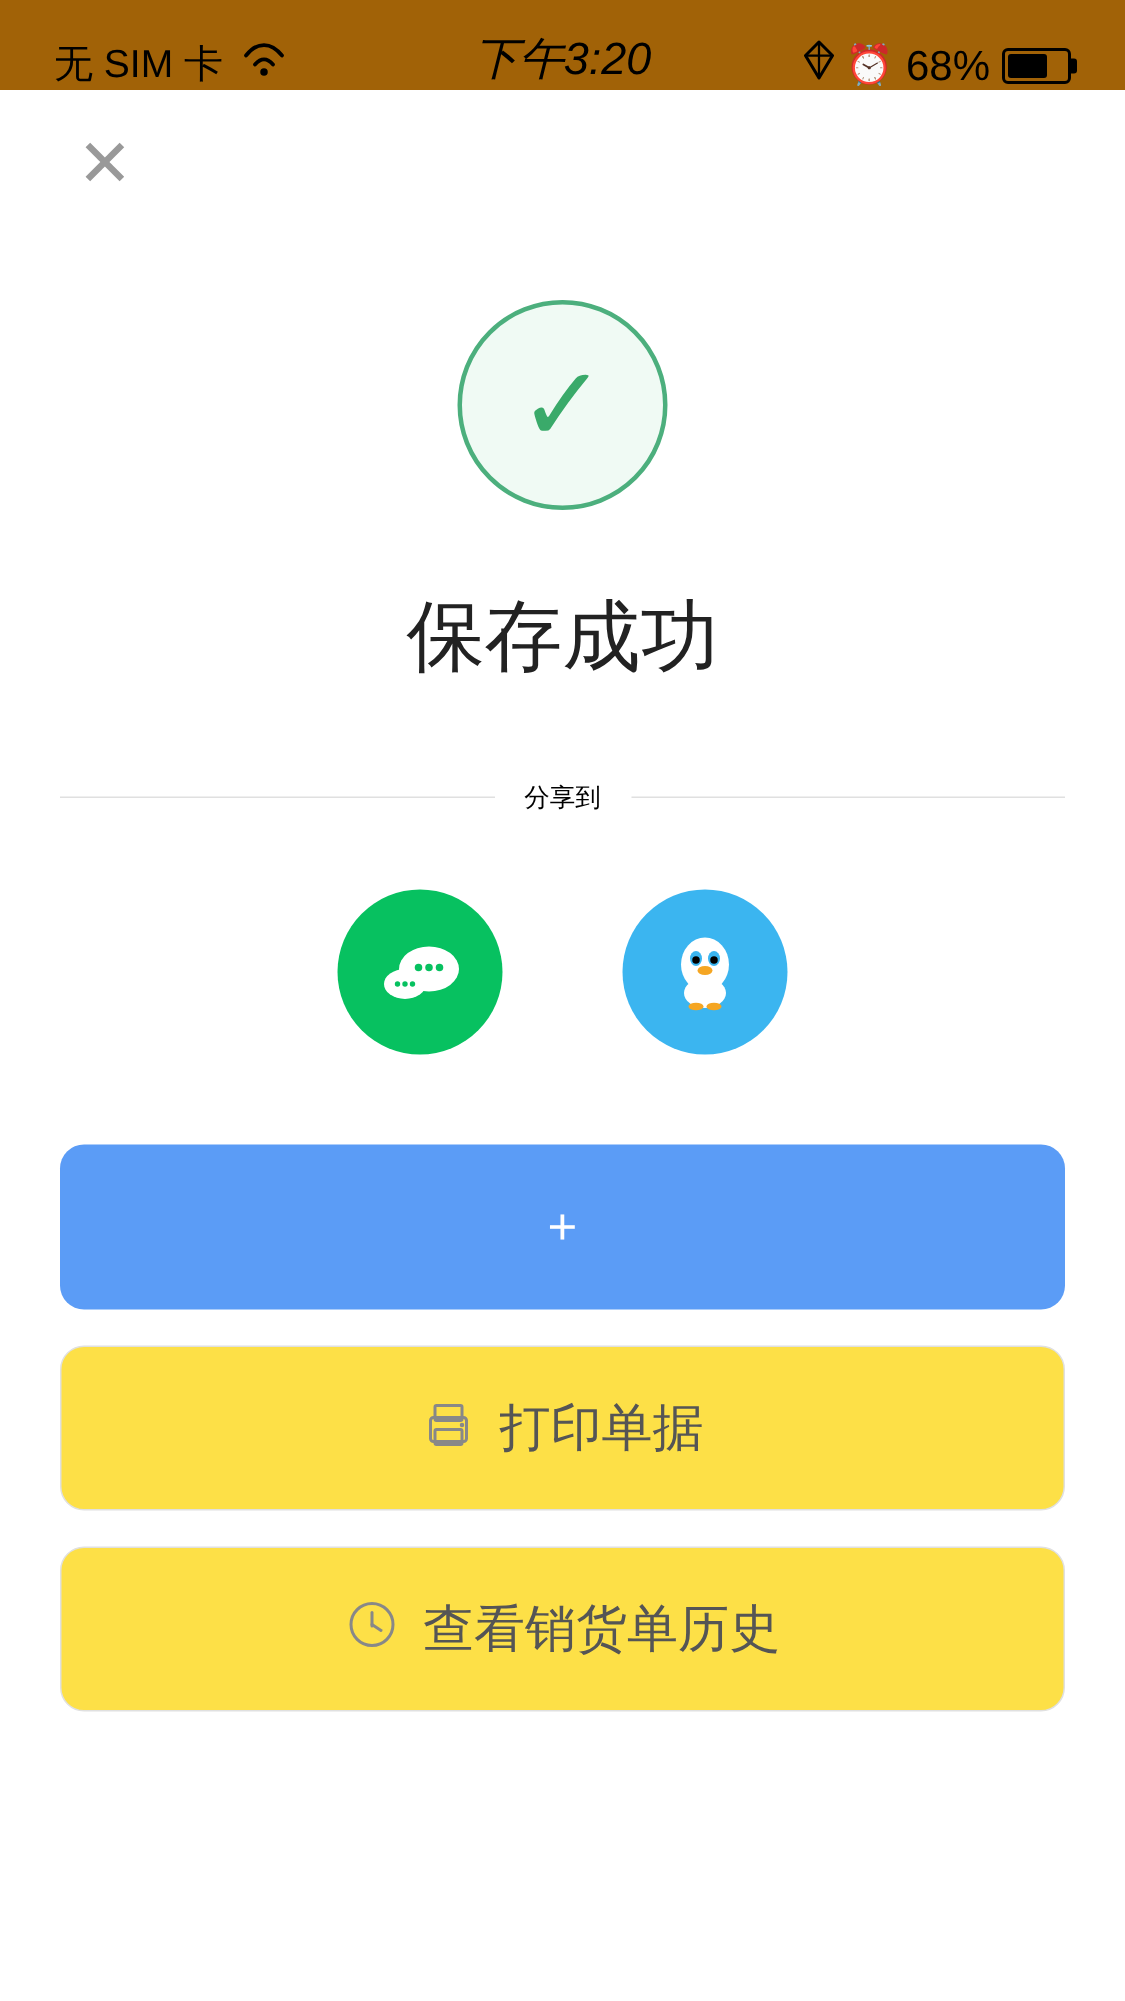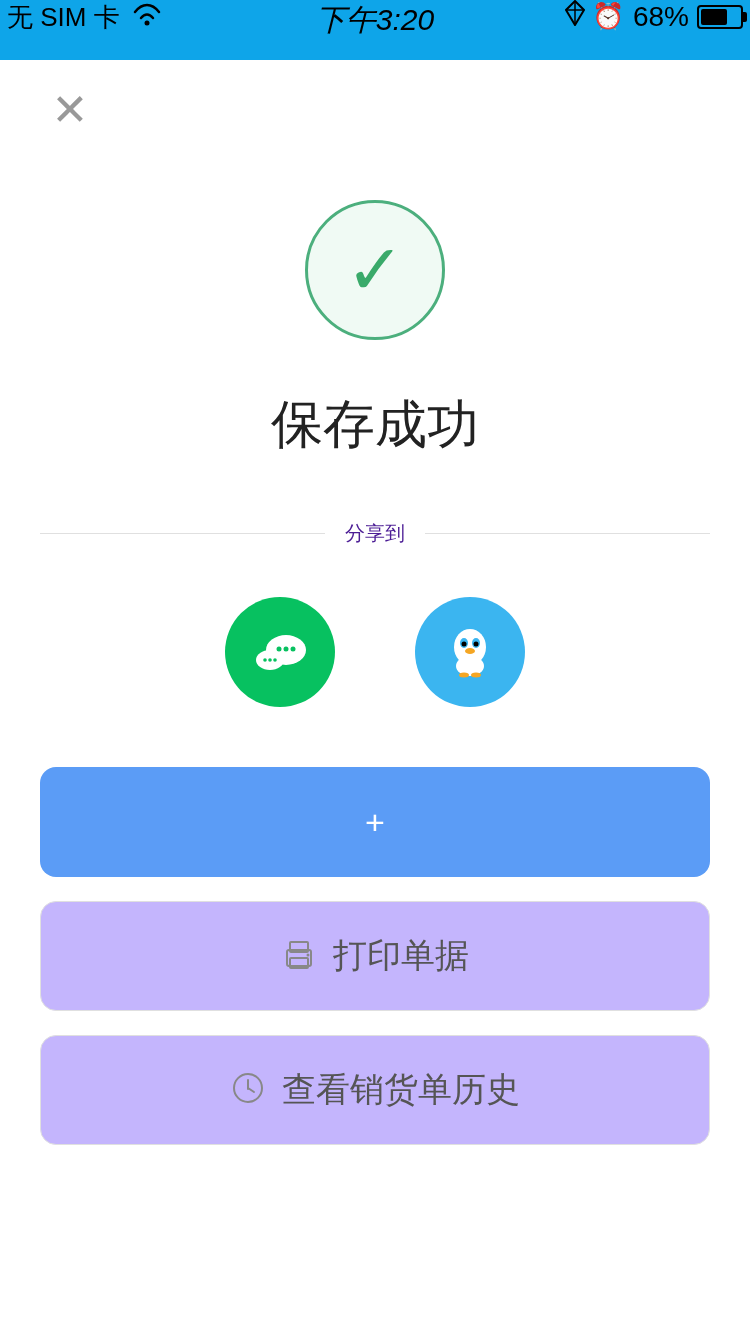--- a/index.html
+++ b/index.html
@@ -11,25 +11,25 @@
       background: #ffffff;
       font-family: -apple-system, "PingFang SC", "Helvetica Neue", Arial, sans-serif;
       display: flex;
       flex-direction: column;
     }
 
     
     .status-bar {
       width: 100%;
       height: 60px;
-      background: #0ea5e9;
-      display: flex;
-      align-items: flex-start;
+      background: #a16207;
+      display: flex;
+      align-items: flex-end;
       justify-content: space-between;
-      padding: 0 7px;
+      padding: 0 36px;
       flex-shrink: 0;
     }
 
     .status-left {
       display: flex;
       align-items: center;
       gap: 10px;
       font-size: 26px;
       font-weight: 500;
       color: #000;
@@ -156,22 +156,22 @@
 
     .share-divider::before,
     .share-divider::after {
       content: '';
       flex: 1;
       height: 1px;
       background: #e0e0e0;
     }
 
     .share-label {
-      font-size: 20px;
-      color: #4c1d95;
+      font-size: 17px;
+      color: #000000;
       white-space: nowrap;
     }
 
     .share-icons {
       display: flex;
       justify-content: center;
       gap: 80px;
     }
 
     .share-icon-btn {
@@ -224,21 +224,21 @@
       font-size: 34px;
       cursor: pointer;
     }
 
     .action-btn.primary {
       background: #5b9cf6;
       color: #fff;
     }
 
     .action-btn.secondary {
-      background: #c4b5fd;
+      background: #fde047;
       color: #555;
       border: 1px solid #e0e0e0;
     }
 
     .btn-icon {
       font-size: 34px;
       line-height: 1;
     }
 
     .btn-label {

